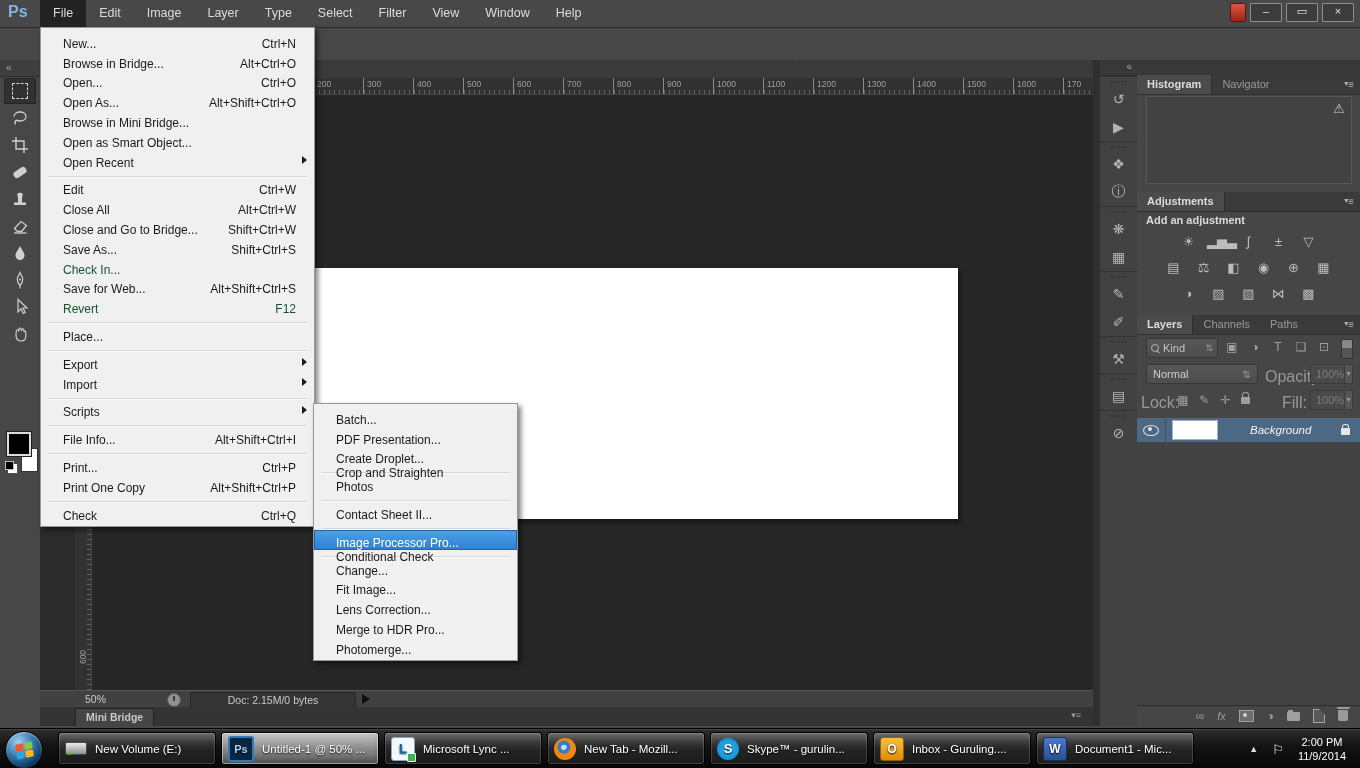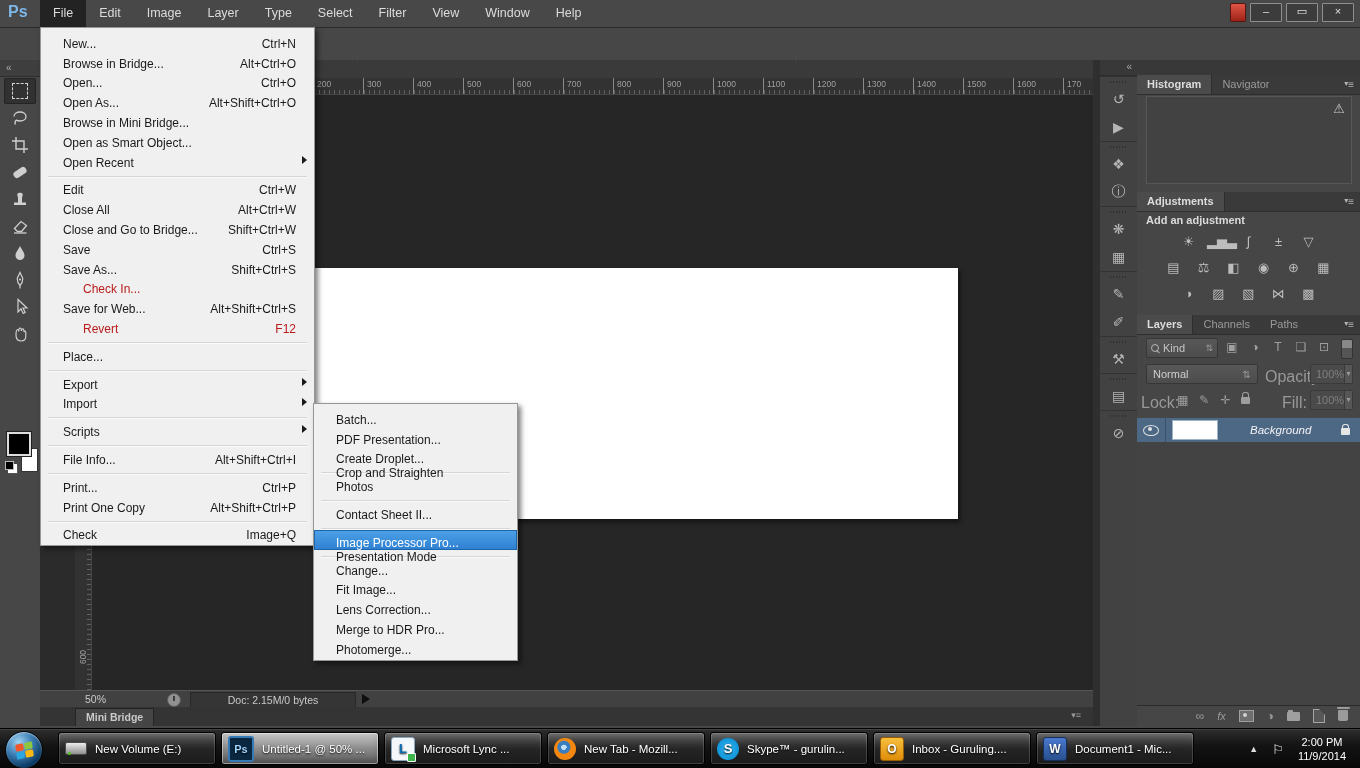--- a/index.html
+++ b/index.html
@@ -132,21 +132,21 @@
   .i-page::before{content:"";position:absolute;right:-1px;top:-1px;border:3px solid;border-color:#464646 #464646 transparent transparent;}
   .i-trash{width:10px;height:11px;background:#9a9a9a;display:inline-block;border-radius:1px 1px 2px 2px;position:relative;}
   .i-trash::before{content:"";position:absolute;top:-3px;left:-1.5px;width:13px;height:2px;background:#9a9a9a;border-radius:1px;}
 
   
   .wmenu{position:absolute;background:#f0f0f0;border:1px solid #979797;box-shadow:3px 3px 5px rgba(0,0,0,.5);padding:3px 0;z-index:50;font-size:12px;color:#1a1a1a;}
   .mi{height:19.8px;display:flex;align-items:flex-end;padding:0 18px 0 22px;position:relative;box-sizing:border-box;}
   .mi .sc{margin-left:auto;padding-left:28px;}
   .mi.selected{background:linear-gradient(#4da2e8,#2e7fd0);color:#fff;}
   #automate-submenu .mi.selected{box-shadow:inset 0 0 0 1px #1a66ad;}
-  .mi.disabled{color:#b91c1c;margin-left:20px;}
+  .mi.disabled{color:#14532d;}
   .mi.separator{height:7px;padding:0;margin:0 7px;border-bottom:1px solid #d6d6d6;box-shadow:0 1px 0 #fbfbfb;margin-bottom:1px;}
   .mi.submenu::after{content:"";position:absolute;right:7px;top:6px;border-left:5px solid currentColor;border-top:4px solid transparent;border-bottom:4px solid transparent;}
   #file-menu{left:40px;top:27px;width:273px;}
   #automate-submenu{left:313px;top:403px;width:203px;}
 
   
   #taskbar{position:absolute;left:0;top:728px;width:1360px;height:40px;z-index:60;
            background:linear-gradient(#2e2e2e 0,#141414 40%,#060606 100%);border-top:1px solid #000;box-shadow:inset 0 1px 0 rgba(255,255,255,.1);}
   #start-orb{position:absolute;left:5px;top:2px;width:36px;height:36px;border-radius:50%;
              background:radial-gradient(circle at 35% 28%,#9ed3f2 0%,#3d7fb5 38%,#0d3a63 72%,#061e38 100%);
@@ -508,24 +508,20 @@
     </div>
       <div class="mi">
       <span class="lab">Close All</span>
       <span class="sc">Alt+Ctrl+W</span>
     </div>
       <div class="mi">
       <span class="lab">Close and Go to Bridge...</span>
       <span class="sc">Shift+Ctrl+W</span>
     </div>
       <div class="mi">
-      <span class="lab">Save</span>
-      <span class="sc">Ctrl+S</span>
-    </div>
-      <div class="mi">
       <span class="lab">Save As...</span>
       <span class="sc">Shift+Ctrl+S</span>
     </div>
       <div class="mi disabled">
       <span class="lab">Check In...</span>
       <span class="sc"></span>
     </div>
       <div class="mi">
       <span class="lab">Save for Web...</span>
       <span class="sc">Alt+Shift+Ctrl+S</span>
@@ -581,21 +577,21 @@
       <div class="mi">
       <span class="lab">Print One Copy</span>
       <span class="sc">Alt+Shift+Ctrl+P</span>
     </div>
       <div class="mi separator">
       
       
     </div>
       <div class="mi">
       <span class="lab">Check</span>
-      <span class="sc">Image+Q</span>
+      <span class="sc">Ctrl+Q</span>
     </div>
     </div>
 
   <div class="wmenu" id="automate-submenu">
       <div class="mi">
       <span class="lab">Batch...</span>
       <span class="sc"></span>
     </div>
       <div class="mi">
       <span class="lab">PDF Presentation...</span>
@@ -627,21 +623,21 @@
     </div>
       <div class="mi selected">
       <span class="lab">Image Processor Pro...</span>
       <span class="sc"></span>
     </div>
       <div class="mi separator">
       
       
     </div>
       <div class="mi">
-      <span class="lab">Presentation Mode Change...</span>
+      <span class="lab">Conditional Check Change...</span>
       <span class="sc"></span>
     </div>
       <div class="mi">
       <span class="lab">Fit Image...</span>
       <span class="sc"></span>
     </div>
       <div class="mi">
       <span class="lab">Lens Correction...</span>
       <span class="sc"></span>
     </div>

